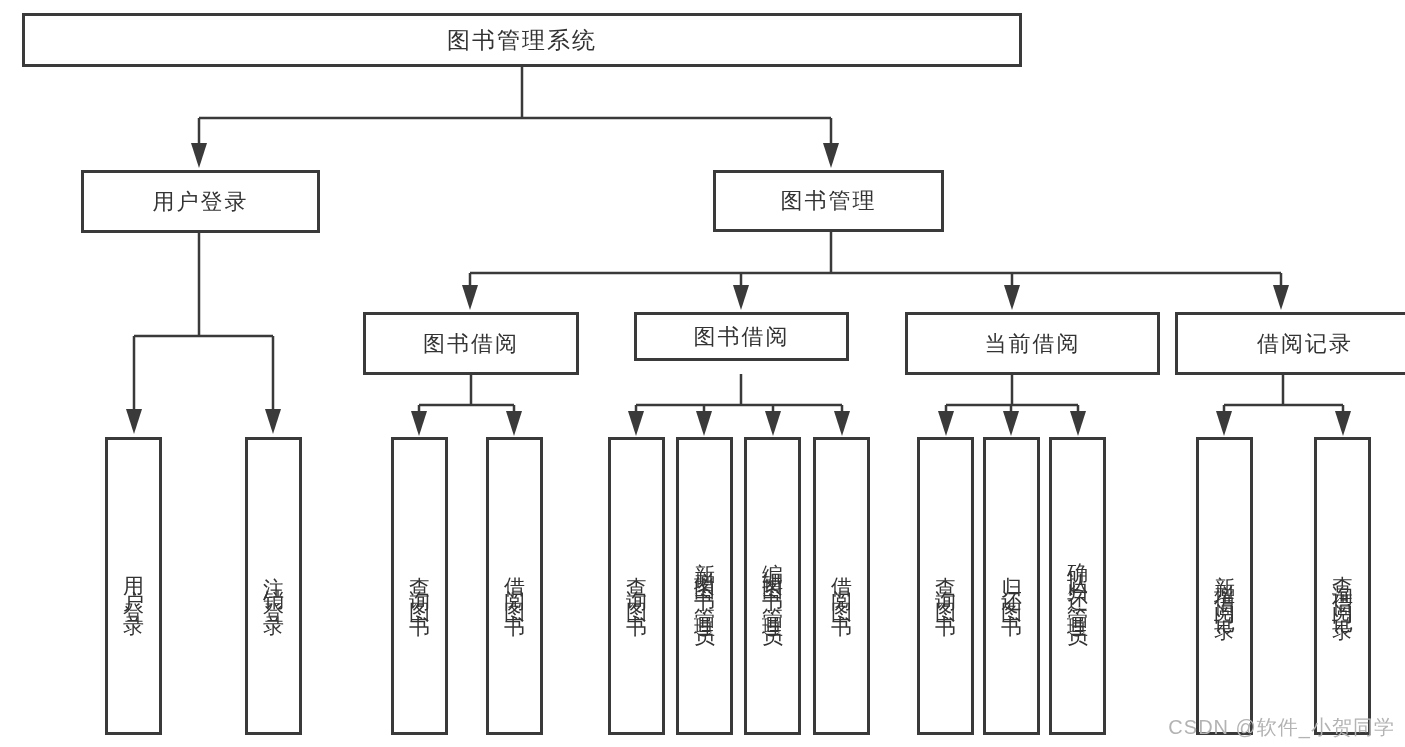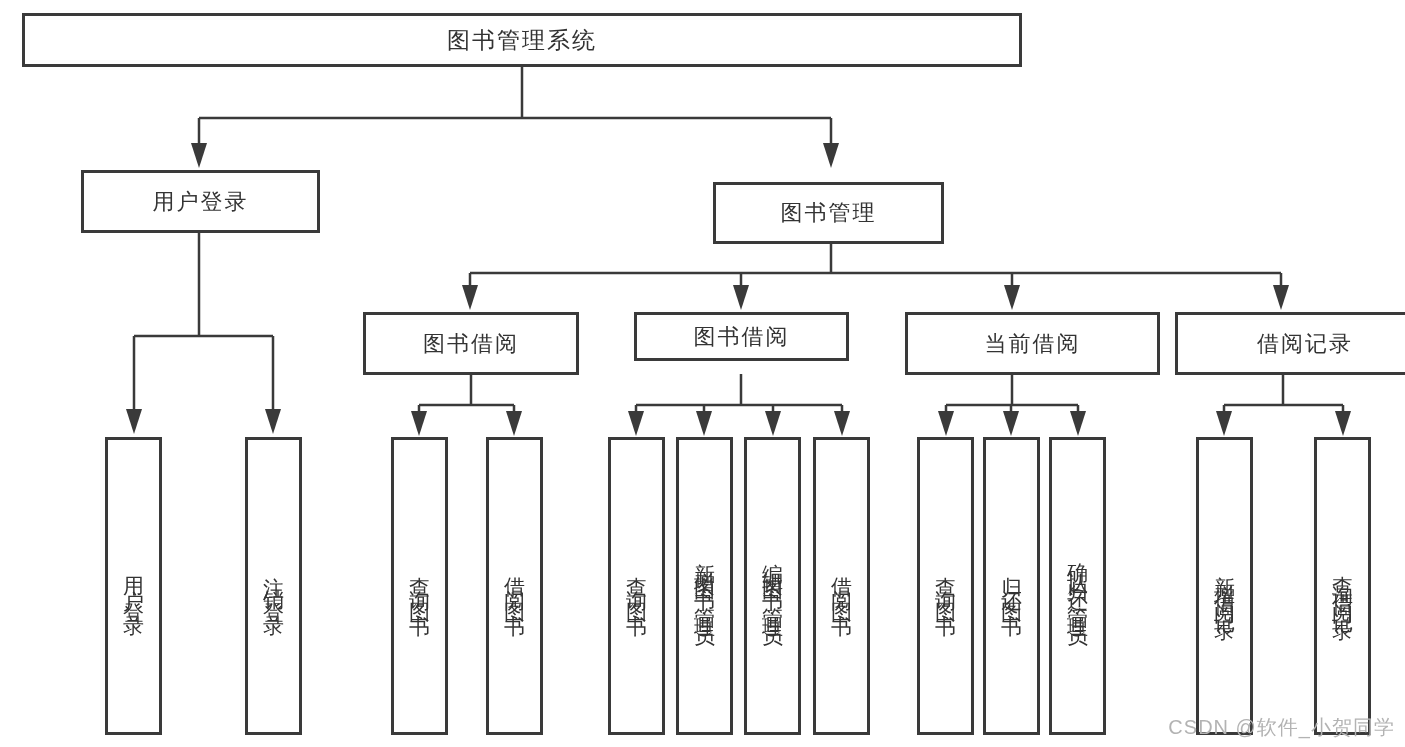--- a/index.html
+++ b/index.html
@@ -77,21 +77,21 @@
     </g>
   </svg>
 
   <div class="box root" style="left:22px; top:13px; width:1000px; height:54px;">
     <span class="h-label">图书管理系统</span>
   </div>
 
   <div class="box" style="left:81px; top:170px; width:239px; height:63px;">
     <span class="h-label">用户登录</span>
   </div>
-  <div class="box" style="left:713px; top:182px; width:231px; height:62px;">
+  <div class="box" style="left:713px; top:170px; width:231px; height:62px;">
     <span class="h-label">图书管理</span>
   </div>
 
   <div class="box" style="left:363px; top:312px; width:216px; height:63px;">
     <span class="h-label">图书借阅</span>
   </div>
   <div class="box" style="left:634px; top:312px; width:215px; height:49px;">
     <span class="h-label">图书借阅</span>
   </div>
   <div class="box" style="left:905px; top:312px; width:255px; height:63px;">

